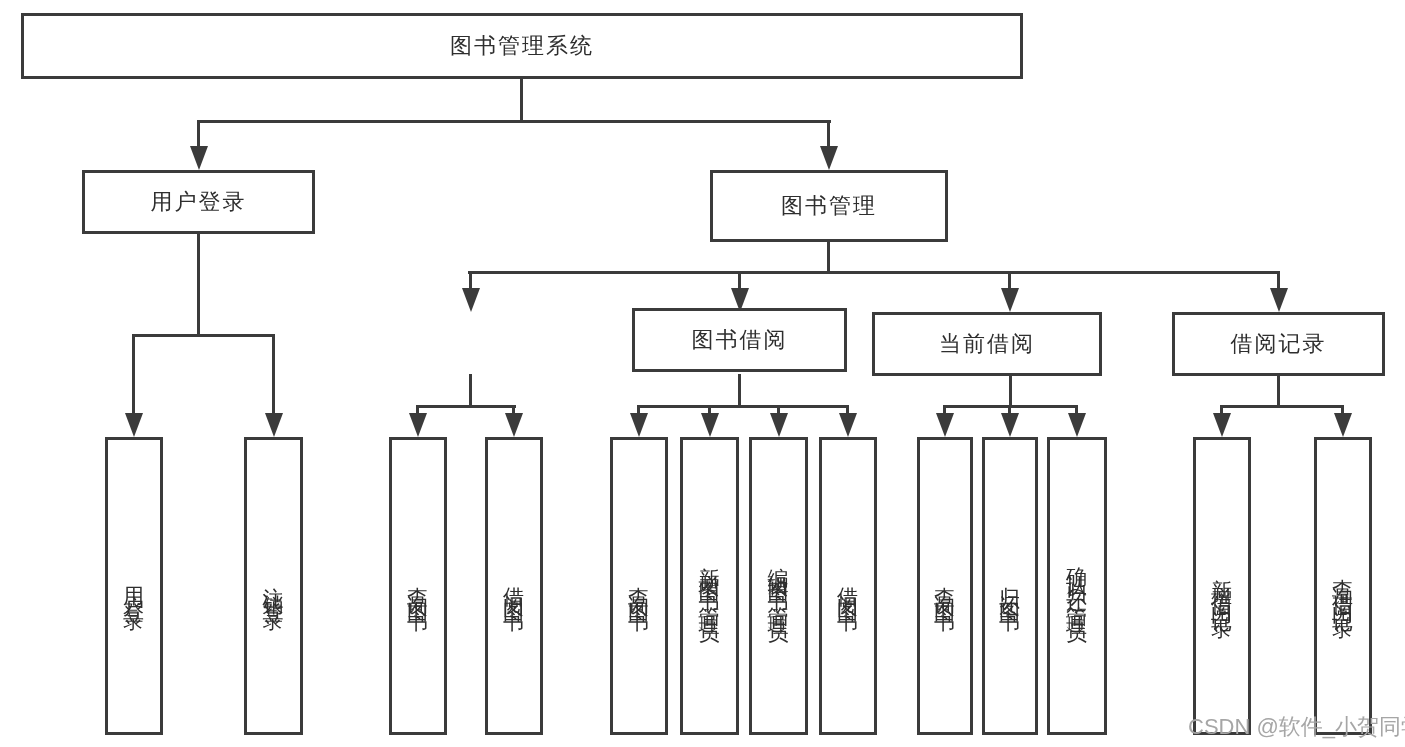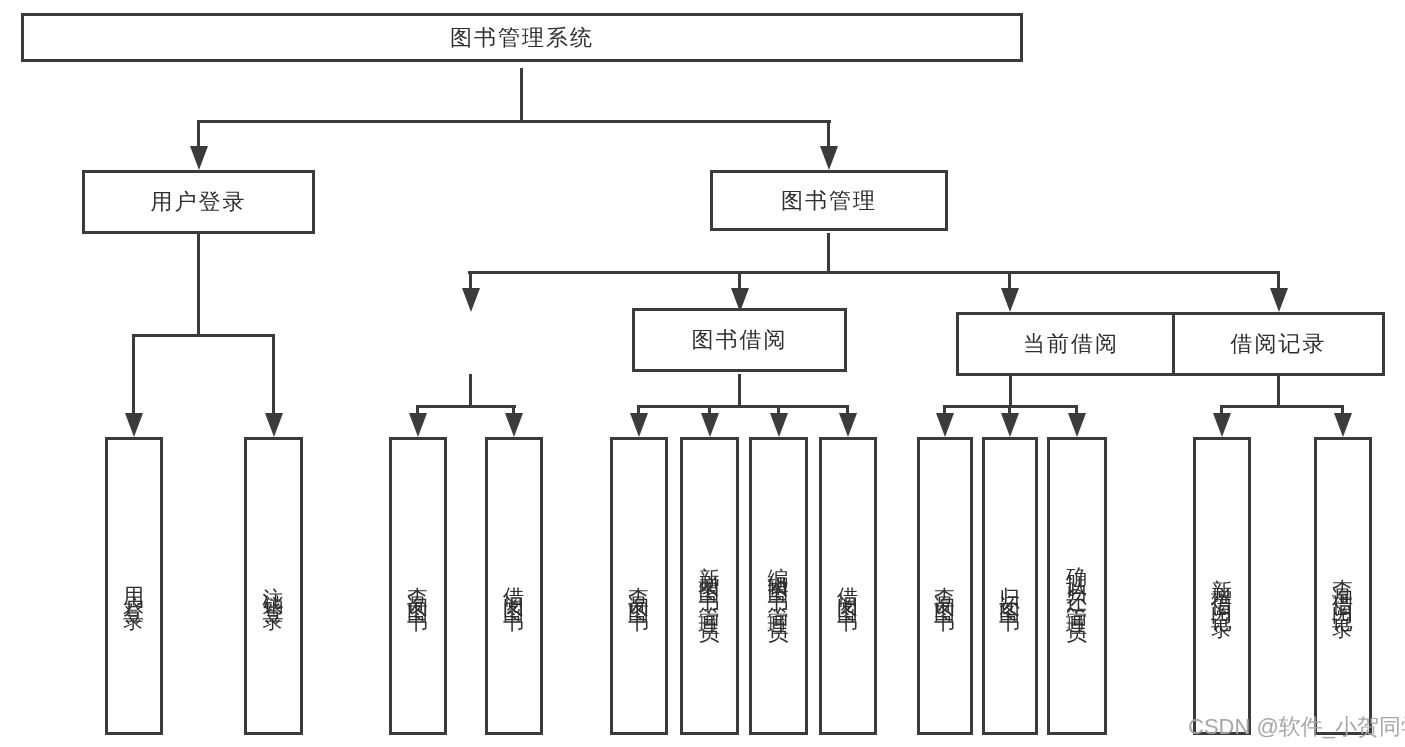--- a/index.html
+++ b/index.html
@@ -40,35 +40,35 @@
   .watermark{
     position:absolute;left:1188px;top:712px;z-index:5;
     font-size:22px;color:var(--watermark);white-space:nowrap;
   }
 </style>
 </head>
 <body>
 
 <div id="canvas">
 
-  <div class="hbox" style="left:21px;top:13px;width:1002px;height:49px">
+  <div class="hbox" style="left:21px;top:13px;width:1002px;height:66px">
     <span>图书管理系统</span>
   </div>
 
   <div class="hbox" style="left:82px;top:170px;width:233px;height:64px">
     <span>用户登录</span>
   </div>
-  <div class="hbox" style="left:710px;top:170px;width:238px;height:61px">
+  <div class="hbox" style="left:710px;top:170px;width:238px;height:72px">
     <span>图书管理</span>
   </div>
 
   <div class="hbox" style="left:632px;top:308px;width:215px;height:64px">
     <span>图书借阅</span>
   </div>
-  <div class="hbox" style="left:956px;top:312px;width:230px;height:64px">
+  <div class="hbox" style="left:872px;top:312px;width:230px;height:64px">
     <span>当前借阅</span>
   </div>
   <div class="hbox" style="left:1172px;top:312px;width:213px;height:64px">
     <span>借阅记录</span>
   </div>
 
   <div class="vbox" style="left:105px;width:58px">
     <span>用户登录</span>
   </div>
   <div class="vbox" style="left:244px;width:59px">

